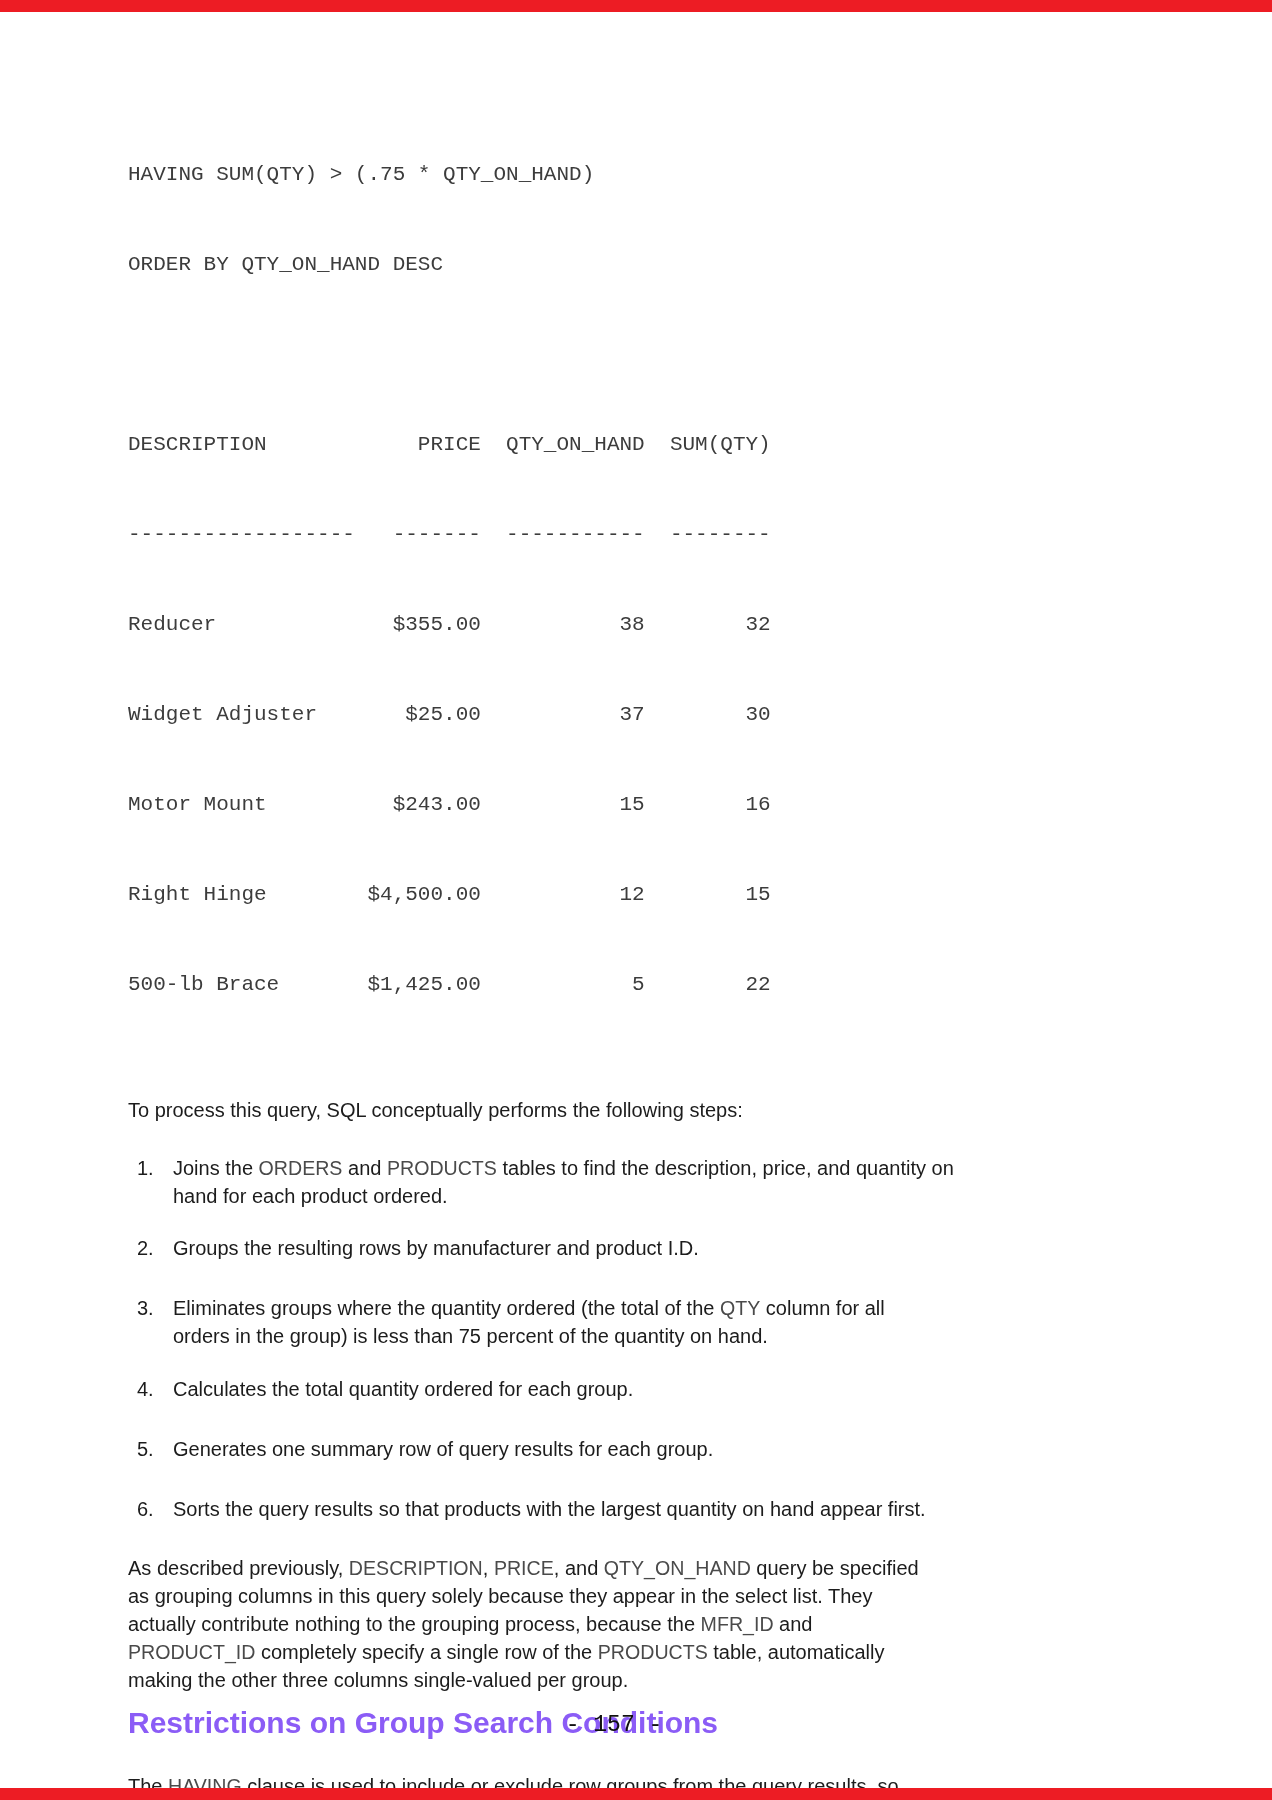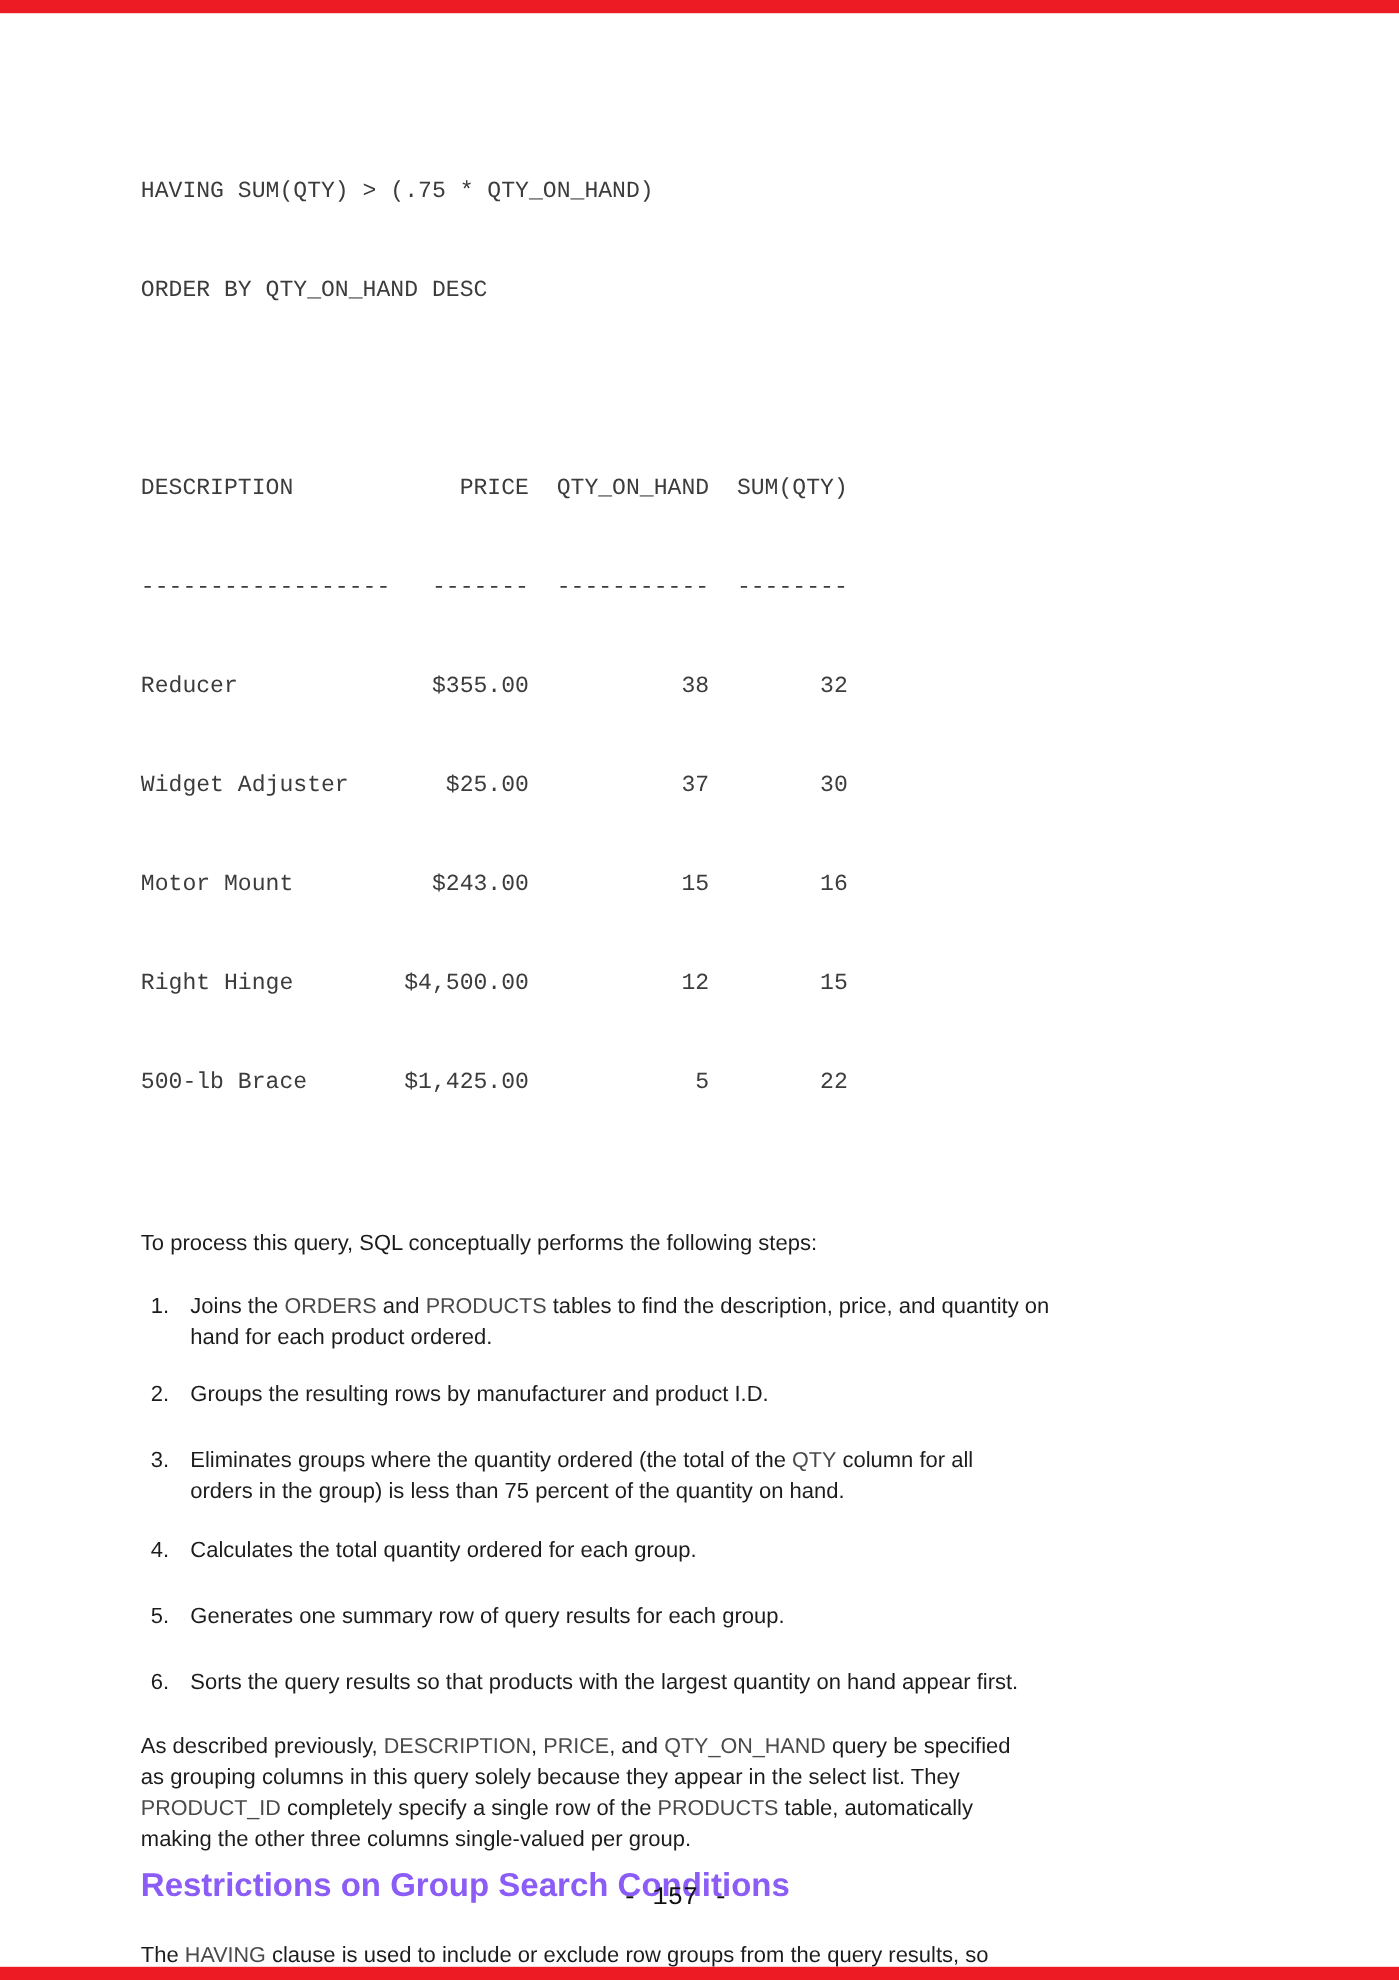--- a/index.html
+++ b/index.html
@@ -23,21 +23,21 @@
   .code-line{min-height:30px;white-space:pre;}
 
   
   .para{font-size:20px;line-height:28px;color:#1c1c1c;}
   .tline{min-height:28px;}
   .code{
     font-family:Liberation Sans, sans-serif;
     font-size:0.98em;color:#4a4a4a;
   }
 
-  .p-intro{margin-top:56px;}
+  .p-intro{margin-top:36px;}
   .p-grouping{margin-top:31px;}
   .p-having{margin-top:28px;}
 
   
   .step,.bullet{display:flex;align-items:flex-start;}
   .marker{flex:0 0 45px;padding-left:9px;box-sizing:border-box;
           font-size:20px;line-height:28px;color:#1c1c1c;}
   .item-body{flex:1 1 auto;}
   .step1{margin-top:30px;} .step2{margin-top:24px;} .step3{margin-top:32px;}
   .step4{margin-top:25px;} .step5{margin-top:32px;} .step6{margin-top:32px;}
@@ -114,20 +114,21 @@
   <div class="step step6">
     <span class="marker">6.</span>
     <div class="item-body para">
         <div class="tline"><span>Sorts the query results so that products with the largest quantity on hand appear first.</span></div>
       </div>
   </div>
 
   <div class="para p-grouping">
       <div class="tline"><span>As described previously, </span><span class="code">DESCRIPTION</span><span>, </span><span class="code">PRICE</span><span>, and </span><span class="code">QTY_ON_HAND</span><span> query be specified</span></div>
       <div class="tline"><span>as grouping columns in this query solely because they appear in the select list. They</span></div>
+      <div class="tline"><span>actually contribute nothing to the grouping process, because the </span><span class="code">MFR_ID</span><span> and</span></div>
       <div class="tline"><span class="code">PRODUCT_ID</span><span> completely specify a single row of the </span><span class="code">PRODUCTS</span><span> table, automatically</span></div>
       <div class="tline"><span>making the other three columns single-valued per group.</span></div>
     </div>
 
   <h2 class="section-heading">Restrictions on Group Search Conditions</h2>
 
   <div class="para p-having">
       <div class="tline"><span>The </span><span class="code">HAVING</span><span> clause is used to include or exclude row groups from the query results, so</span></div>
     </div>
 

